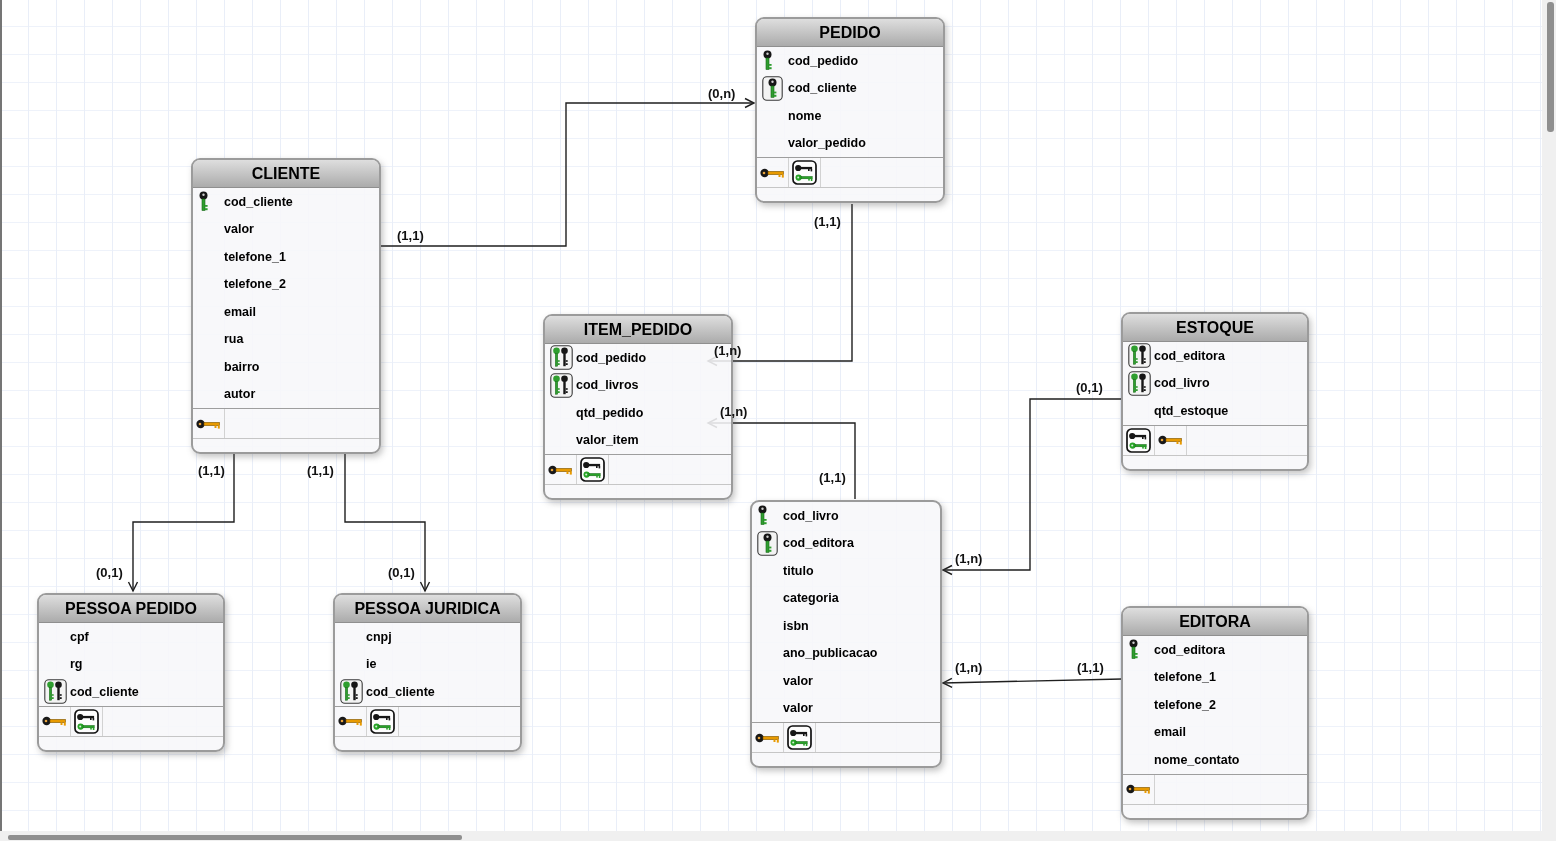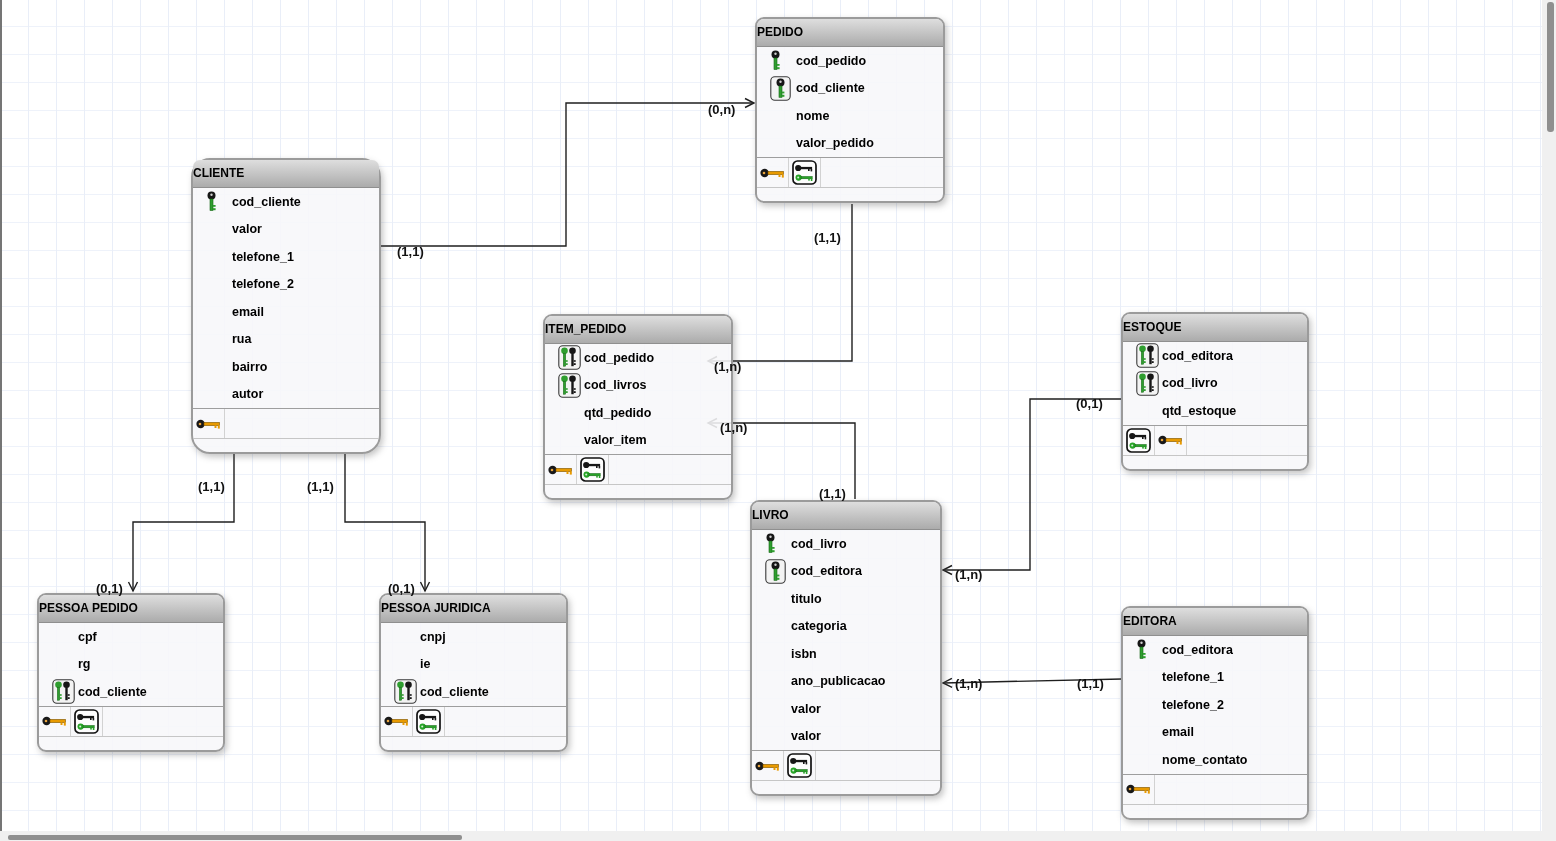--- a/index.html
+++ b/index.html
@@ -7,32 +7,32 @@
          background:#f0f0f0;font-family:"Liberation Sans",sans-serif;}
   .canvas{position:absolute;left:2px;top:0;width:1540px;height:831px;background:#fff;
     background-image:
       linear-gradient(to right,#e9eef8 1px,transparent 1px),
       linear-gradient(to bottom,#eef2fa 1px,transparent 1px);
     background-size:28px 28px;background-position:-2px -2px;}
   .left-border{position:absolute;left:0;top:0;width:2px;height:831px;background:#757575;}
   .wires{position:absolute;left:0;top:0;width:1556px;height:841px;z-index:1;pointer-events:none;}
   .table{position:absolute;z-index:2;border:2px solid #9b9b9b;border-radius:9px;
          background:rgba(247,247,249,0.88);box-shadow:2px 3px 6px rgba(90,90,90,0.35);}
-  .thead{height:27px;line-height:27px;text-align:left;font-size:12px;font-weight:bold;color:#000;
+  .thead{height:27px;line-height:27px;text-align:center;font-size:16px;font-weight:bold;color:#000;
          background:linear-gradient(#dedede,#ababab);border-bottom:1px solid #8f8f8f;
          border-radius:7px 7px 0 0;}
-  .arow{height:27.5px;display:flex;align-items:center;padding-left:13px;}
+  .arow{height:27.5px;display:flex;align-items:center;padding-left:5px;}
   .aicon{width:26px;display:flex;align-items:center;justify-content:flex-start;flex:none;}
   .aname{font-size:12.5px;font-weight:bold;color:#000;white-space:nowrap;}
   .tfoot{height:29px;display:flex;align-items:stretch;border-top:1px solid #9e9e9e;
          border-bottom:1px solid #c6c6c6;}
   .fcell{width:31px;display:flex;align-items:center;justify-content:center;
          border-right:1px solid #d2d2d2;}
   .tpad{height:13px;border-radius:0 0 7px 7px;}
-  .card-label{position:absolute;z-index:3;font-size:13px;font-weight:bold;color:#111;white-space:nowrap;margin-top:16px;}
+  .card-label{position:absolute;z-index:3;font-size:13px;font-weight:bold;color:#111;white-space:nowrap;}
   .sb-right{position:absolute;left:1542px;top:0;width:14px;height:841px;background:#f0f0f0;}
   .sb-right-thumb{position:absolute;left:5px;top:2px;width:7px;height:130px;background:#8f8f8f;border-radius:3px;}
   .sb-bottom{position:absolute;left:0;top:831px;width:1542px;height:10px;background:#f0f0f0;}
   .sb-bottom-thumb{position:absolute;left:8px;top:4px;width:454px;height:5px;background:#8f8f8f;border-radius:2px;}
 </style>
 </head>
 <body>
 
 <div class="stage">
   <div class="canvas">
@@ -115,21 +115,21 @@
                 <circle cx="6.2" cy="17.6" r="1" fill="#d6f0d6"></circle>
                 <rect x="9" y="16.5" width="11.2" height="2.3" fill="#27a427" stroke="#115c11" stroke-width="0.5"></rect>
                 <rect x="16.2" y="18.6" width="1.6" height="2" fill="#27a427"></rect>
                 <rect x="18.8" y="18.6" width="1.6" height="2.4" fill="#27a427"></rect>
               </g>
             </svg>
           </span>
         </div>
         <div class="tpad"></div>
       </div>
-      <div class="table" style="left: 189px; top: 158px; width: 186px; border-radius: 19px;">
+      <div class="table" style="left: 189px; top: 158px; width: 186px;">
         <div class="thead">CLIENTE</div>
         <div>
           <div class="arow">
             <span class="aicon">
               <svg width="11" height="21" viewBox="0 0 11 21">
                 <circle cx="5.5" cy="4.6" r="4" fill="#161616"></circle>
                 <circle cx="5.5" cy="3.8" r="1.2" fill="#cfcfcf"></circle>
                 <rect x="4" y="8" width="3" height="11.5" fill="#2f9e2f" stroke="#146414" stroke-width="0.6"></rect>
                 <rect x="7" y="14" width="2.6" height="1.8" fill="#2f9e2f"></rect>
                 <rect x="7" y="17.2" width="2.6" height="2" fill="#2f9e2f"></rect>
@@ -335,21 +335,20 @@
               <circle cx="4" cy="6" r="1.3" fill="#e8a33d"></circle>
               <rect x="8" y="4.4" width="15.5" height="3.2" fill="#e89a00" stroke="#7c5300" stroke-width="0.6"></rect>
               <rect x="18.5" y="7.4" width="2" height="2.6" fill="#e89a00"></rect>
               <rect x="21.8" y="7.4" width="2" height="3.2" fill="#e89a00"></rect>
             </svg>
           </span>
         </div>
         <div class="tpad"></div>
       </div>
       <div class="table" style="left: 748px; top: 500px; width: 188px;">
-        <div class="thead">LIVRO</div>
         <div>
           <div class="arow">
             <span class="aicon">
               <svg width="11" height="21" viewBox="0 0 11 21">
                 <circle cx="5.5" cy="4.6" r="4" fill="#161616"></circle>
                 <circle cx="5.5" cy="3.8" r="1.2" fill="#cfcfcf"></circle>
                 <rect x="4" y="8" width="3" height="11.5" fill="#2f9e2f" stroke="#146414" stroke-width="0.6"></rect>
                 <rect x="7" y="14" width="2.6" height="1.8" fill="#2f9e2f"></rect>
                 <rect x="7" y="17.2" width="2.6" height="2" fill="#2f9e2f"></rect>
               </svg>
@@ -528,21 +527,21 @@
                 <circle cx="6.2" cy="17.6" r="1" fill="#d6f0d6"></circle>
                 <rect x="9" y="16.5" width="11.2" height="2.3" fill="#27a427" stroke="#115c11" stroke-width="0.5"></rect>
                 <rect x="16.2" y="18.6" width="1.6" height="2" fill="#27a427"></rect>
                 <rect x="18.8" y="18.6" width="1.6" height="2.4" fill="#27a427"></rect>
               </g>
             </svg>
           </span>
         </div>
         <div class="tpad"></div>
       </div>
-      <div class="table" style="left: 331px; top: 593px; width: 185px; margin-left: 46px;">
+      <div class="table" style="left: 331px; top: 593px; width: 185px;">
         <div class="thead">PESSOA JURIDICA</div>
         <div>
           <div class="arow">
             <span class="aicon"></span>
             <span class="aname">cnpj</span>
           </div>
           <div class="arow">
             <span class="aicon"></span>
             <span class="aname">ie</span>
           </div>

